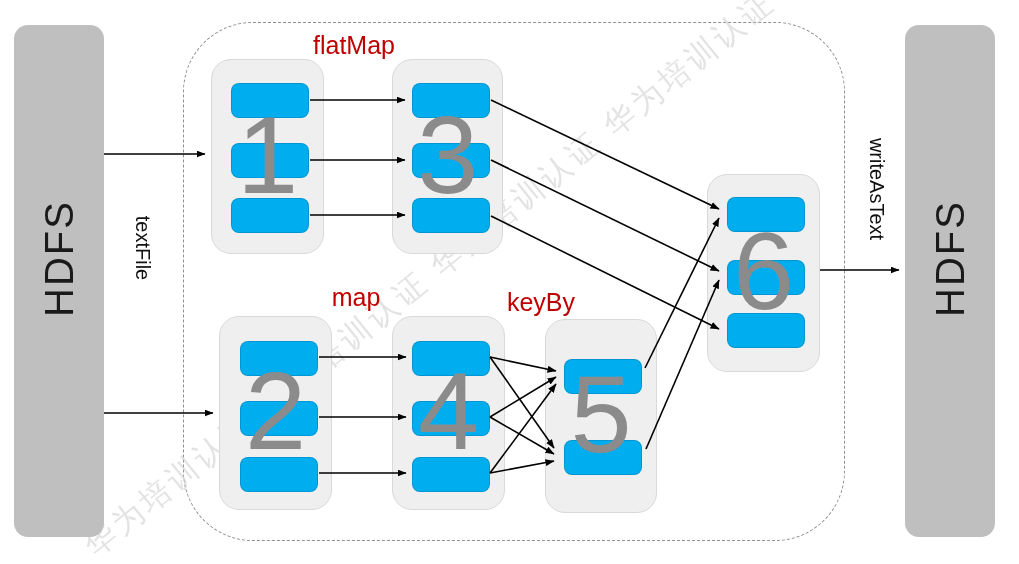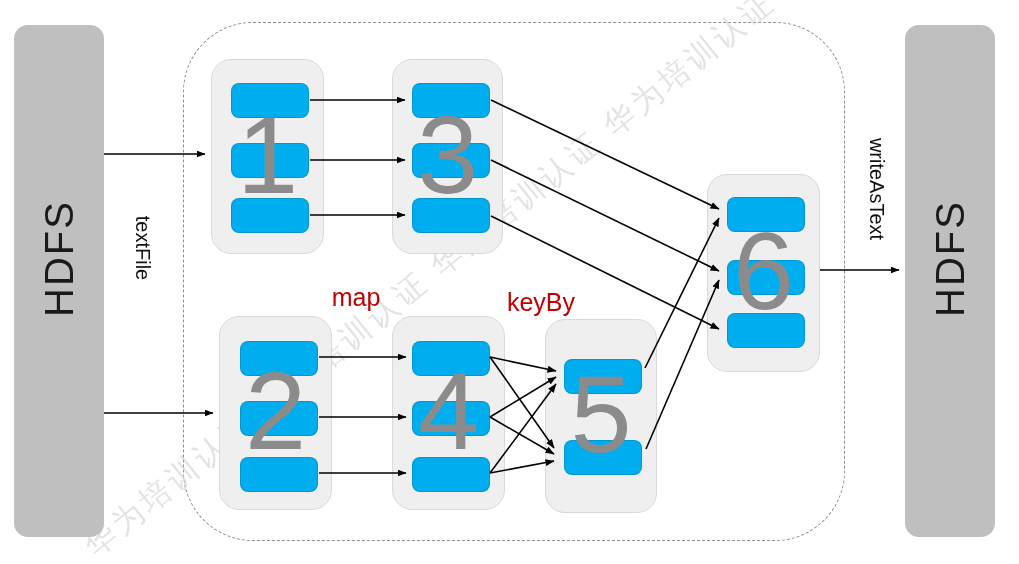--- a/index.html
+++ b/index.html
@@ -70,20 +70,21 @@
   <div class="hdfs-bar left">
     <span class="hdfs-label">HDFS</span>
   </div>
   <div class="hdfs-bar right">
     <span class="hdfs-label">HDFS</span>
   </div>
 
   <div class="edge-label" style="left:142px;top:248px;">textFile</div>
   <div class="edge-label" style="left:876px;top:189px;">writeAsText</div>
 
+  <div class="stage-label" style="left:354px;top:45px;">flatMap</div>
   <div class="stage-label" style="left:356px;top:297px;">map</div>
   <div class="stage-label" style="left:541px;top:302px;">keyBy</div>
 
   <div class="task-group" style="left:211px;top:59px;width:111px;height:193px;">
     <div class="slot" style="left:19px;top:23px;"></div>
     <div class="slot" style="left:19px;top:83px;"></div>
     <div class="slot" style="left:19px;top:138px;"></div>
     <div class="task-number">1</div>
   </div>
 

